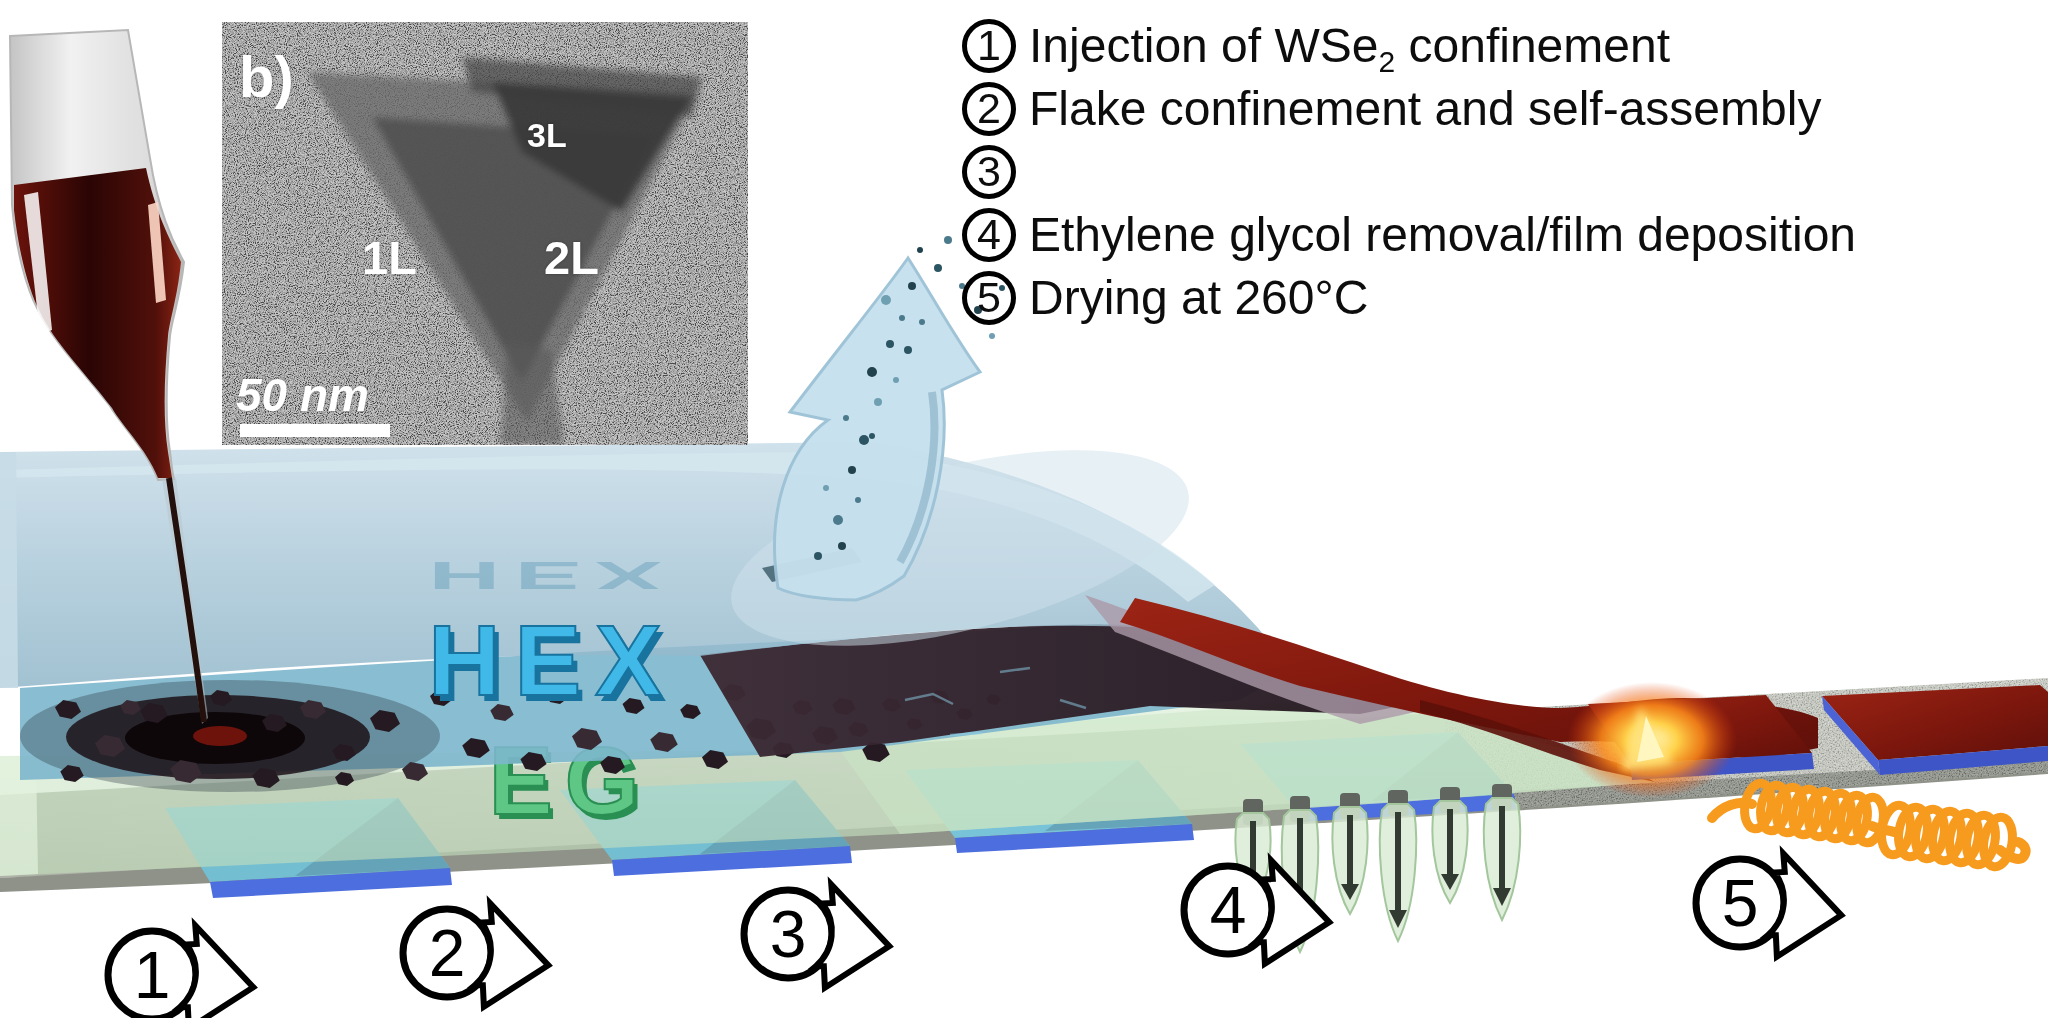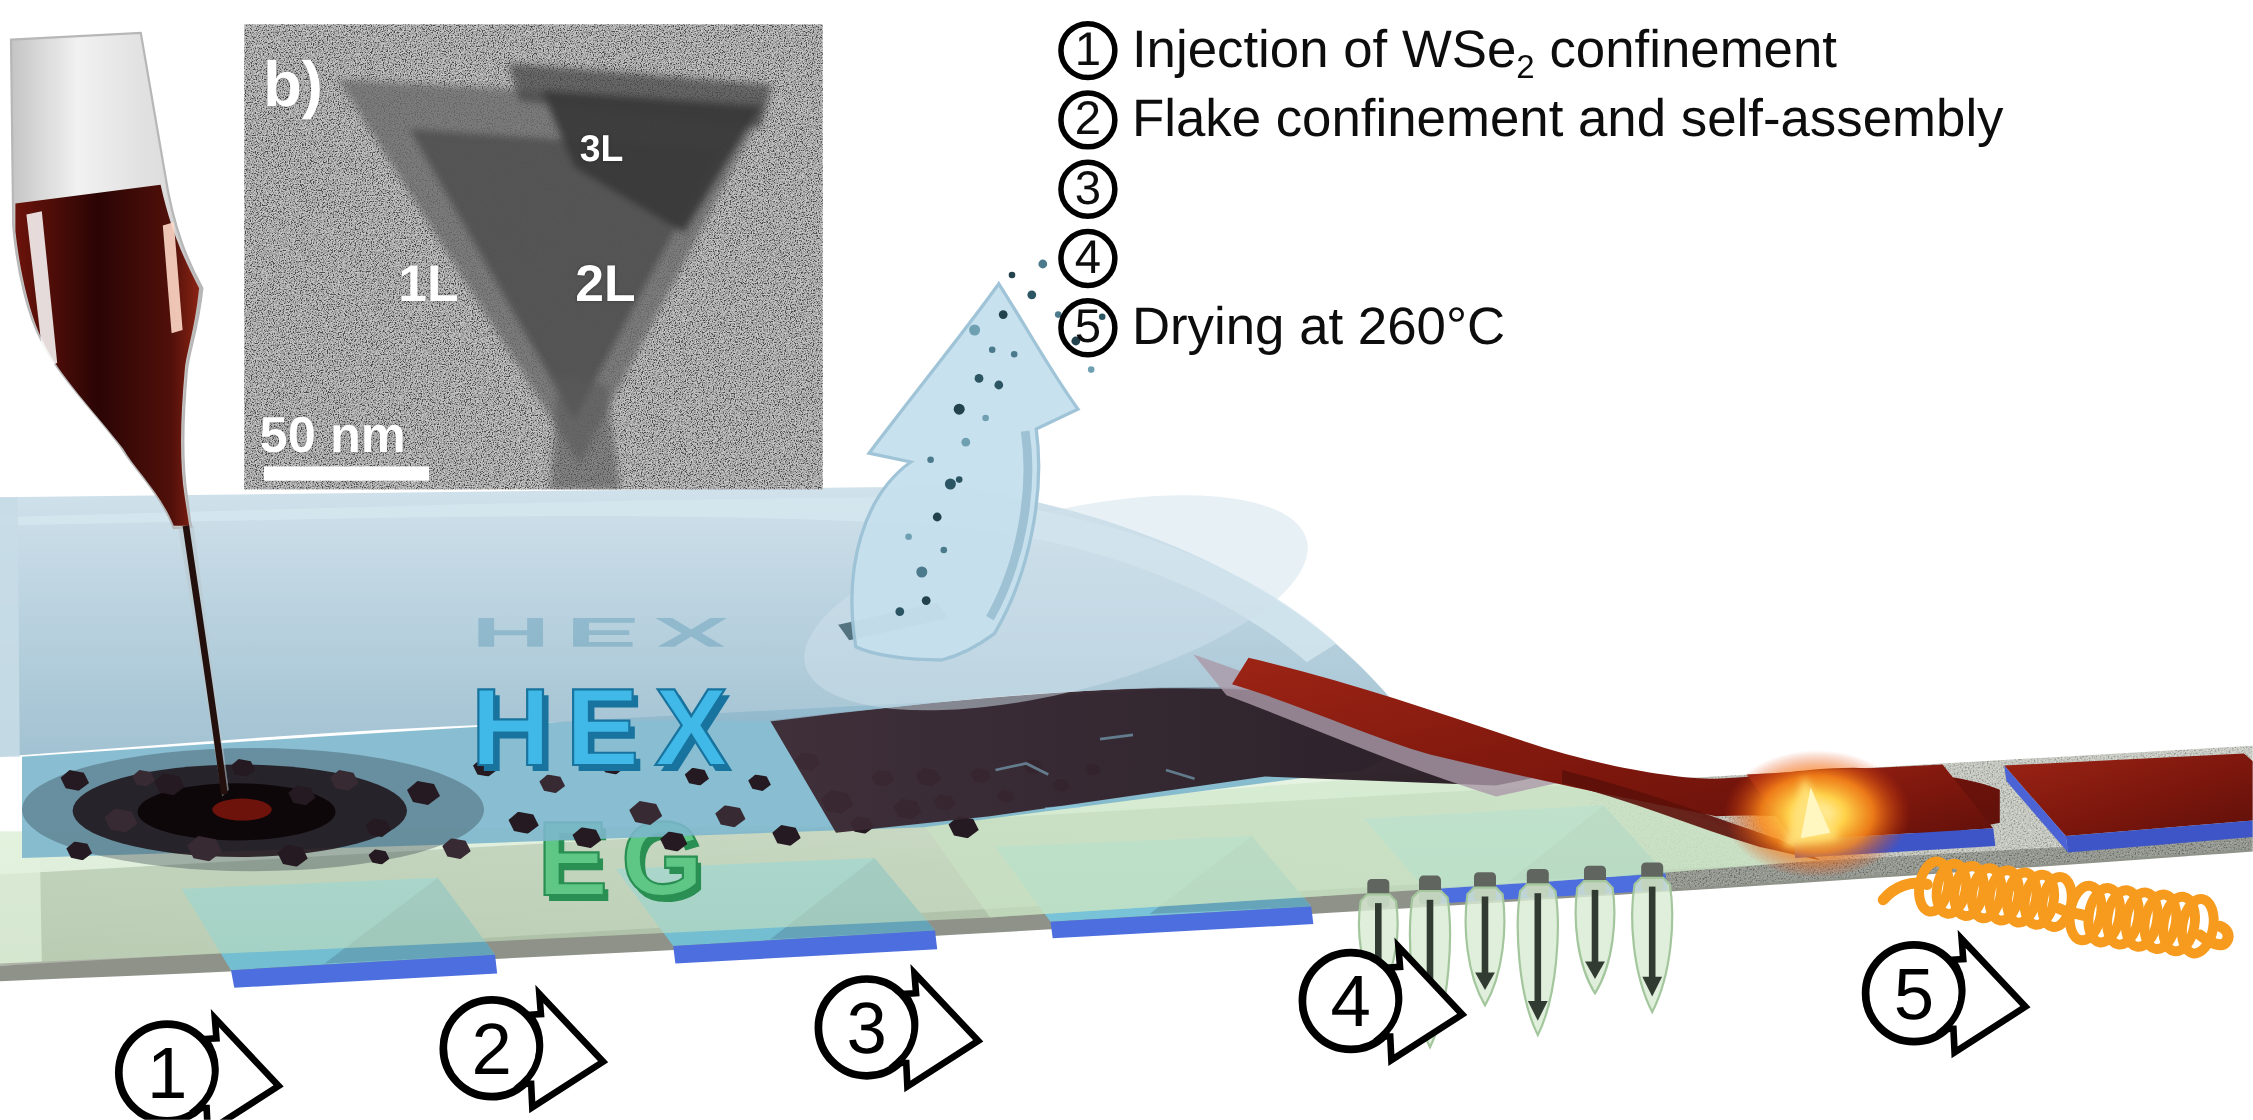--- a/index.html
+++ b/index.html
@@ -7,22 +7,22 @@
        font-family:"Liberation Sans",sans-serif;}
   #scene{position:absolute;left:0;top:0;}
   
   .inset{position:absolute;left:222px;top:22px;width:526px;height:423px;}
   .inset svg{position:absolute;left:0;top:0;}
   .inset .lbl{position:absolute;color:#ffffff;font-weight:bold;line-height:1;
               text-shadow:0 0 3px rgba(0,0,0,.35);}
   .lbl-b{left:17px;top:26px;font-size:58px;}
   .lbl-3l{left:305px;top:96px;font-size:34px;}
   .lbl-1l{left:140px;top:212px;font-size:47px;}
-  .lbl-2l{left:301px;top:212px;font-size:47px;text-align:right;}
-  .lbl-50{left:14px;top:350px;font-size:46px;}
+  .lbl-2l{left:322px;top:212px;font-size:47px;text-align:right;}
+  .lbl-50{left:14px;top:350px;font-size:46px;font-style:italic;}
   .scalebar{position:absolute;left:18px;top:402px;width:150px;height:13px;background:#ffffff;}
   
   .legend{position:absolute;left:962px;top:14px;color:#0d0d0d;}
   .lrow{display:flex;align-items:center;height:63px;white-space:nowrap;}
   .lnum{width:54px;height:54px;border:5px solid #000;border-radius:50%;
         display:flex;align-items:center;justify-content:center;
         font-size:43px;margin-right:13px;flex:0 0 auto;box-sizing:border-box;}
   .ltxt{font-size:48px;}
   .lsub{font-size:30px;position:relative;top:10px;}
 </style>
@@ -387,18 +387,19 @@
   </div>
   <div class="lrow">
     <span class="lnum">2</span>
     <span class="ltxt"><span>Flake confinement and self-assembly</span><span class="lsub"></span><span></span></span>
   </div>
   <div class="lrow">
     <span class="lnum">3</span>
   </div>
   <div class="lrow">
     <span class="lnum">4</span>
+    <span class="ltxt"><span>Ethylene glycol removal/film deposition</span><span class="lsub"></span><span></span></span>
   </div>
   <div class="lrow">
     <span class="lnum">5</span>
     <span class="ltxt"><span>Drying at 260°C</span><span class="lsub"></span><span></span></span>
   </div>
 </div>
 
 </body></html>

